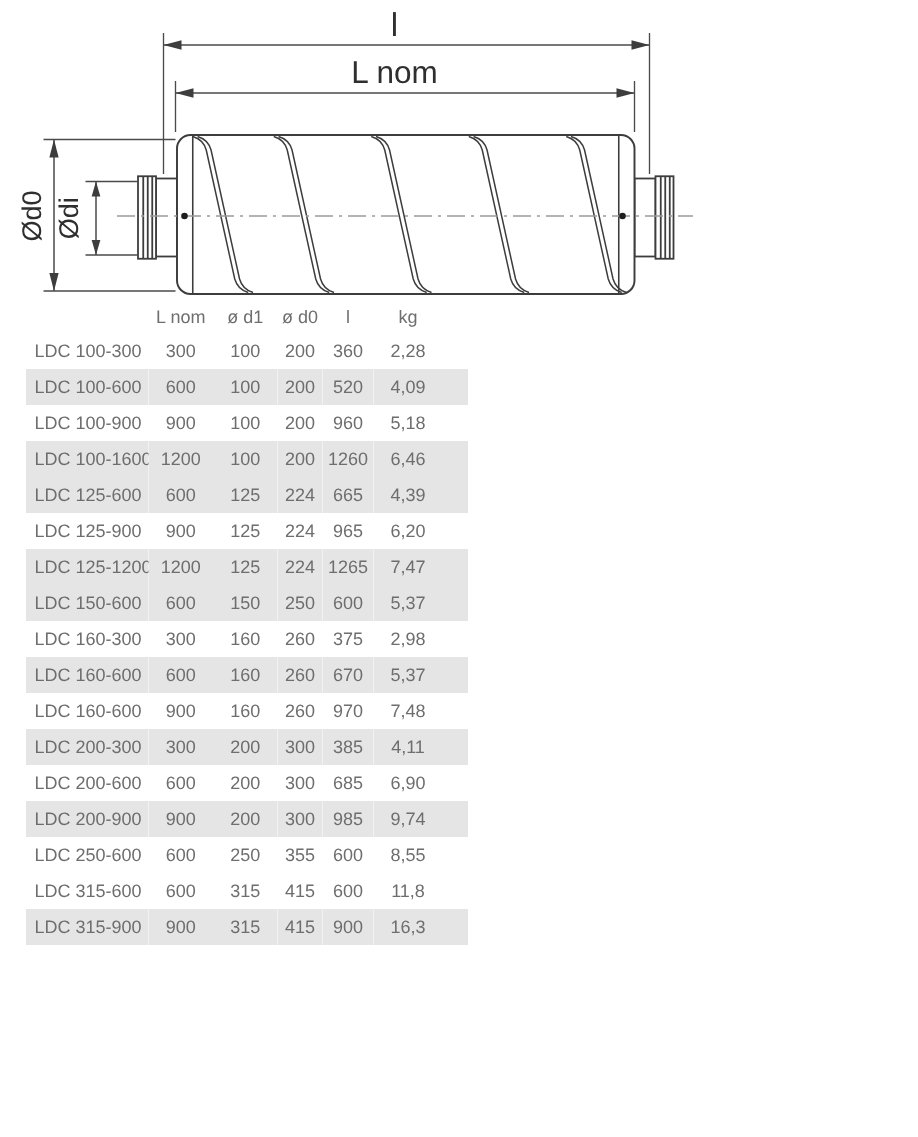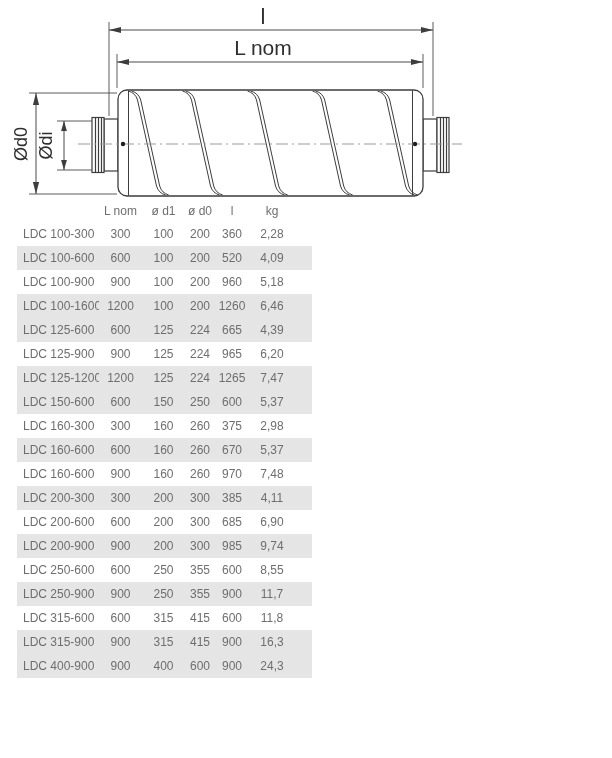--- a/index.html
+++ b/index.html
@@ -264,49 +264,33 @@
             <td class="c5">9,74</td>
           </tr>
           <tr>
             <td class="c0">LDC 250-600</td>
             <td class="c1">600</td>
             <td class="c2">250</td>
             <td class="c3">355</td>
             <td class="c4">600</td>
             <td class="c5">8,55</td>
           </tr>
-          <tr class="striped">
-            <td class="c0">LDC 250-900</td>
-            <td class="c1">900</td>
-            <td class="c2">250</td>
-            <td class="c3">355</td>
-            <td class="c4">900</td>
-            <td class="c5">11,7</td>
-          </tr>
           <tr>
             <td class="c0">LDC 315-600</td>
             <td class="c1">600</td>
             <td class="c2">315</td>
             <td class="c3">415</td>
             <td class="c4">600</td>
             <td class="c5">11,8</td>
           </tr>
           <tr class="striped">
             <td class="c0">LDC 315-900</td>
             <td class="c1">900</td>
             <td class="c2">315</td>
             <td class="c3">415</td>
             <td class="c4">900</td>
             <td class="c5">16,3</td>
           </tr>
-          <tr class="striped">
-            <td class="c0">LDC 400-900</td>
-            <td class="c1">900</td>
-            <td class="c2">400</td>
-            <td class="c3">600</td>
-            <td class="c4">900</td>
-            <td class="c5">24,3</td>
-          </tr>
         </tbody>
     </table>
   </div>
 
 </div>
 
 </body></html>

